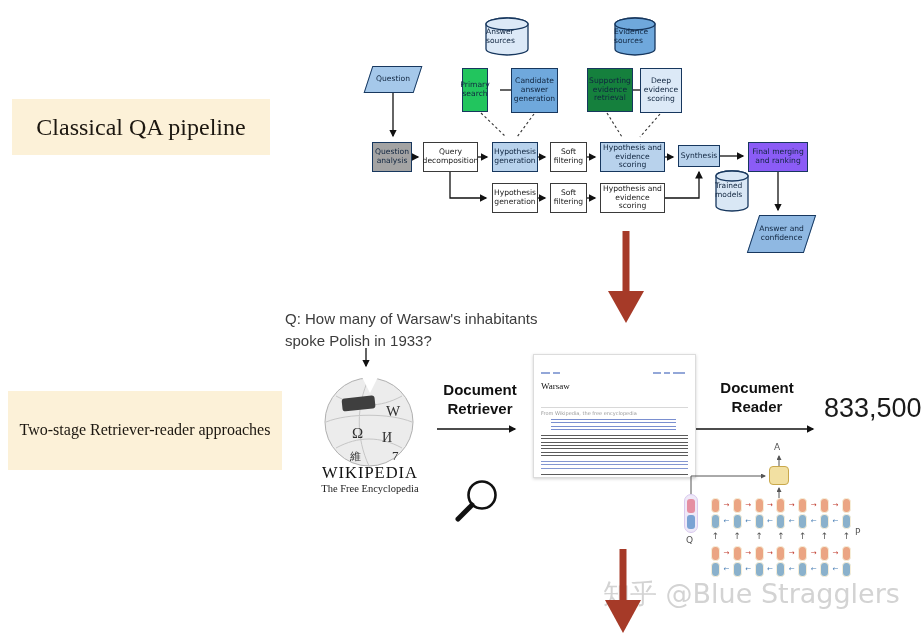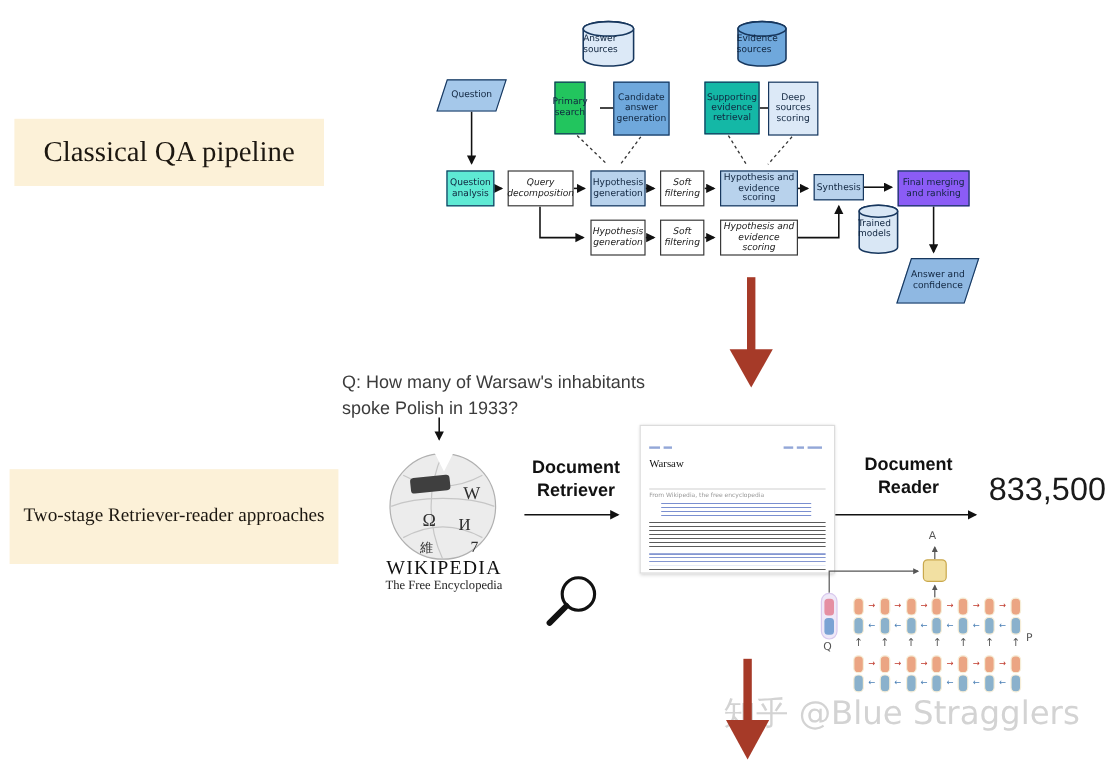--- a/index.html
+++ b/index.html
@@ -12,21 +12,21 @@
   .tag{position:absolute;z-index:2;background:#fcf1d8;color:#1c1710;
        font-family:"Liberation Serif",serif;display:flex;align-items:center;justify-content:center;
        text-align:center;line-height:1.28;}
   .tag1{left:12px;top:99px;width:258px;height:56px;font-size:24px;}
   .tag2{left:8px;top:391px;width:274px;height:79px;font-size:16px;}
 
   
   .fbox{position:absolute;z-index:2;border:1.3px solid #17375e;box-sizing:border-box;
         display:flex;align-items:center;justify-content:center;text-align:center;
         font-size:7.6px;line-height:1.15;color:#10253f;padding:1px;}
-  .fbox.w{border-color:#3a3a3a;color:#222;font-style:italic;}
+  .fbox.w{border-color:#3a3a3a;color:#222;}
   .para{transform:skewX(-18deg);}
   .para .unskew{transform:skewX(18deg);display:block;width:108%;text-align:center;}
   .cyltext{position:absolute;z-index:2;text-align:left;font-size:7.5px;line-height:1.2;color:#10253f;}
 
   
   .qtext{position:absolute;z-index:2;left:285px;top:308px;width:290px;font-family:"Liberation Sans",sans-serif;
          font-size:15px;line-height:1.45;color:#3c3c3c;white-space:pre-line;}
   .wikimark{position:absolute;z-index:2;left:303px;top:463px;width:134px;text-align:center;
             font-family:"Liberation Serif",serif;font-size:16.5px;letter-spacing:1px;color:#111;}
   .wikitag{position:absolute;z-index:2;left:303px;top:483px;width:134px;text-align:center;
@@ -145,23 +145,23 @@
   <div class="tag tag1">Classical QA pipeline</div>
   <div class="tag tag2">Two-stage Retriever-reader approaches</div>
 
   <div class="fbox para" style="left:368px;top:66px;width:50px;height:27px;background:#a5c8ea;">
       <span class="unskew">Question</span>
     </div>
   <div class="cyltext" style="left:486px;top:27px;width:42px;">Answer sources</div>
   <div class="cyltext" style="left:614px;top:27px;width:44px;">Evidence sources</div>
   <div class="fbox" style="left:462px;top:68px;width:26px;height:44px;background:#22c55e;">Primary search</div>
   <div class="fbox" style="left:511px;top:68px;width:47px;height:45px;background:#6fa8dc;">Candidate answer generation</div>
-  <div class="fbox" style="left:587px;top:68px;width:46px;height:44px;background:#14b8a6;">Supporting evidence retrieval</div>
-  <div class="fbox" style="left:640px;top:68px;width:42px;height:45px;background:#dce9f7;">Deep sources scoring</div>
-  <div class="fbox" style="left:372px;top:142px;width:40px;height:30px;background:#5eead4;">Question analysis</div>
+  <div class="fbox" style="left:587px;top:68px;width:46px;height:44px;background:#15803d;">Supporting evidence retrieval</div>
+  <div class="fbox" style="left:640px;top:68px;width:42px;height:45px;background:#dce9f7;">Deep evidence scoring</div>
+  <div class="fbox" style="left:372px;top:142px;width:40px;height:30px;background:#a3a3a3;">Question analysis</div>
   <div class="fbox w" style="left:423px;top:142px;width:55px;height:30px;background:#fff;">Query decomposition</div>
   <div class="fbox" style="left:492px;top:142px;width:46px;height:30px;background:#b8d2ec;">Hypothesis generation</div>
   <div class="fbox w" style="left:550px;top:142px;width:37px;height:30px;background:#fff;">Soft filtering</div>
   <div class="fbox" style="left:600px;top:142px;width:65px;height:30px;background:#b8d2ec;">Hypothesis and evidence scoring</div>
   <div class="fbox" style="left:678px;top:145px;width:42px;height:22px;background:#b8d2ec;">Synthesis</div>
   <div class="fbox" style="left:748px;top:142px;width:60px;height:30px;background:#8b5cf6;">Final merging and ranking</div>
   <div class="fbox w" style="left:492px;top:183px;width:46px;height:30px;background:#fff;">Hypothesis generation</div>
   <div class="fbox w" style="left:550px;top:183px;width:37px;height:30px;background:#fff;">Soft filtering</div>
   <div class="fbox w" style="left:600px;top:183px;width:65px;height:30px;background:#fff;">Hypothesis and evidence scoring</div>
   <div class="cyltext" style="left:715px;top:181px;width:34px;">Trained models</div>

